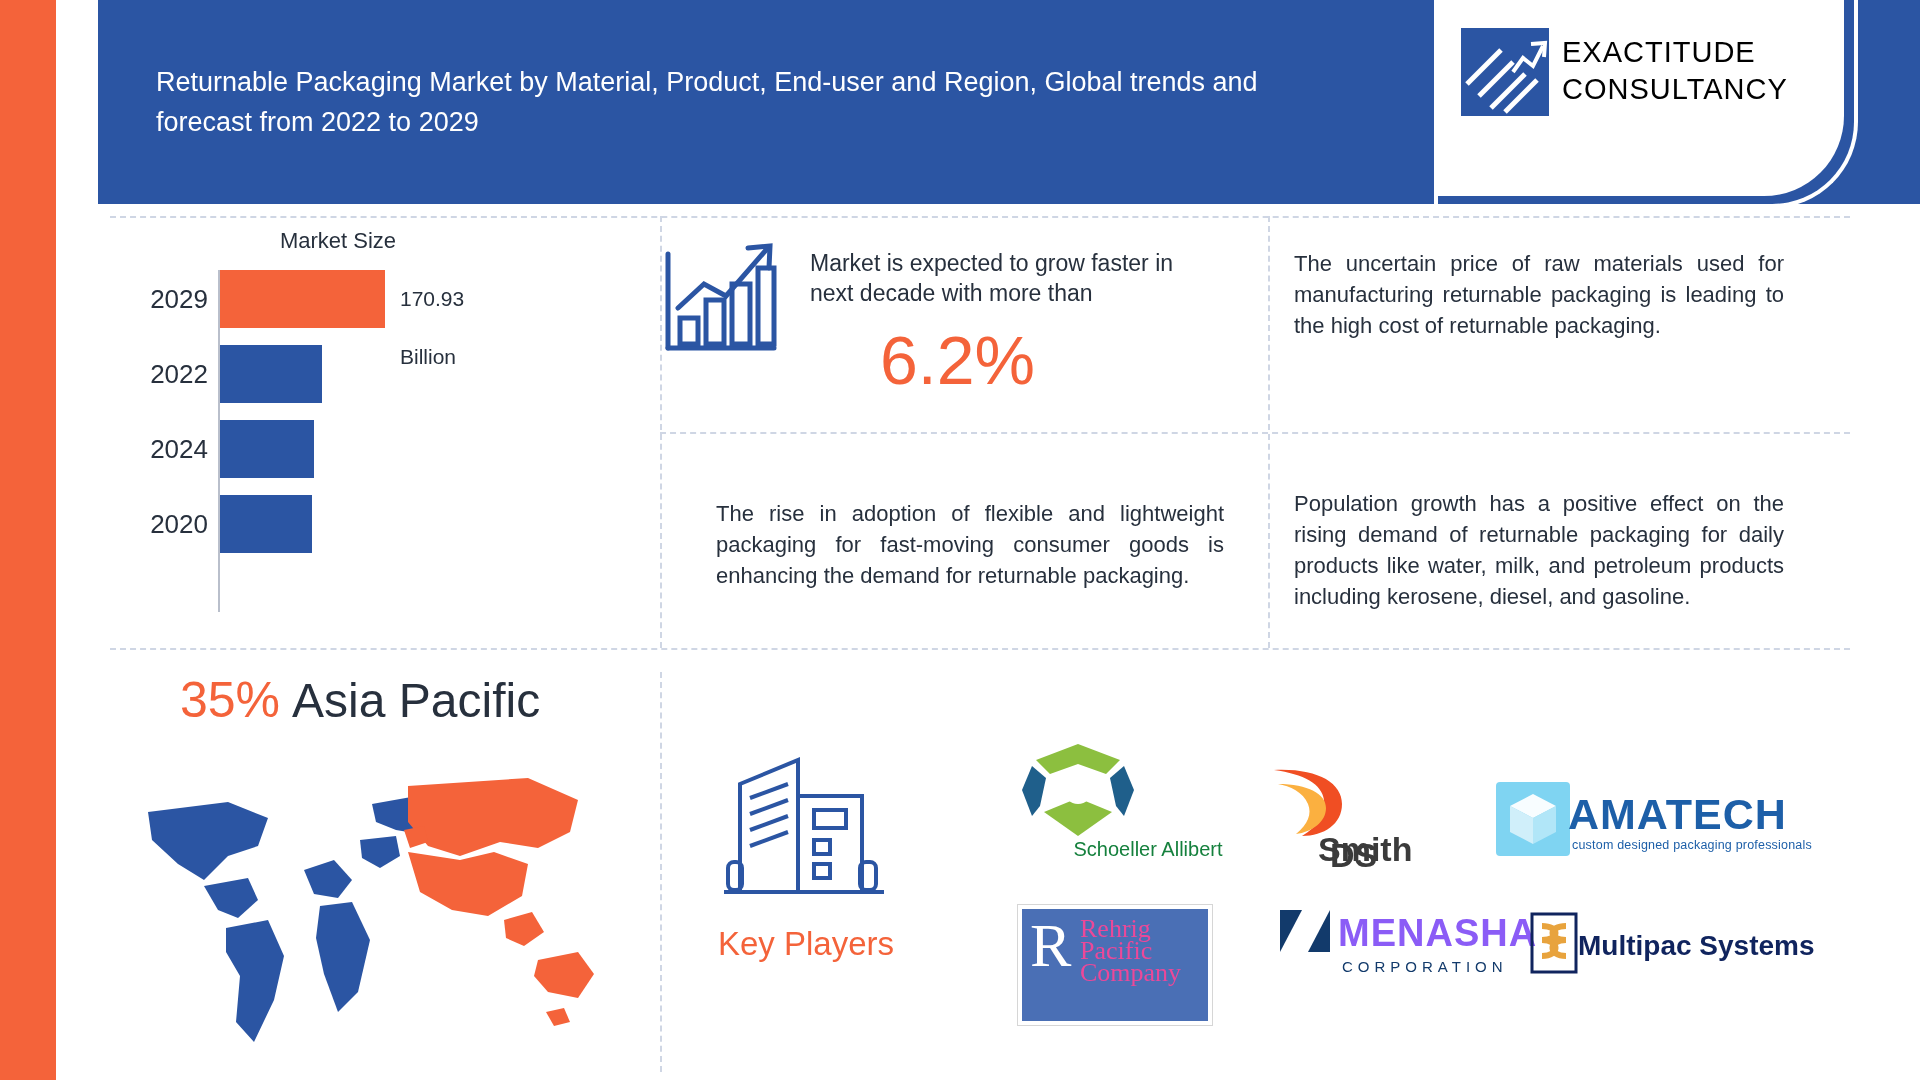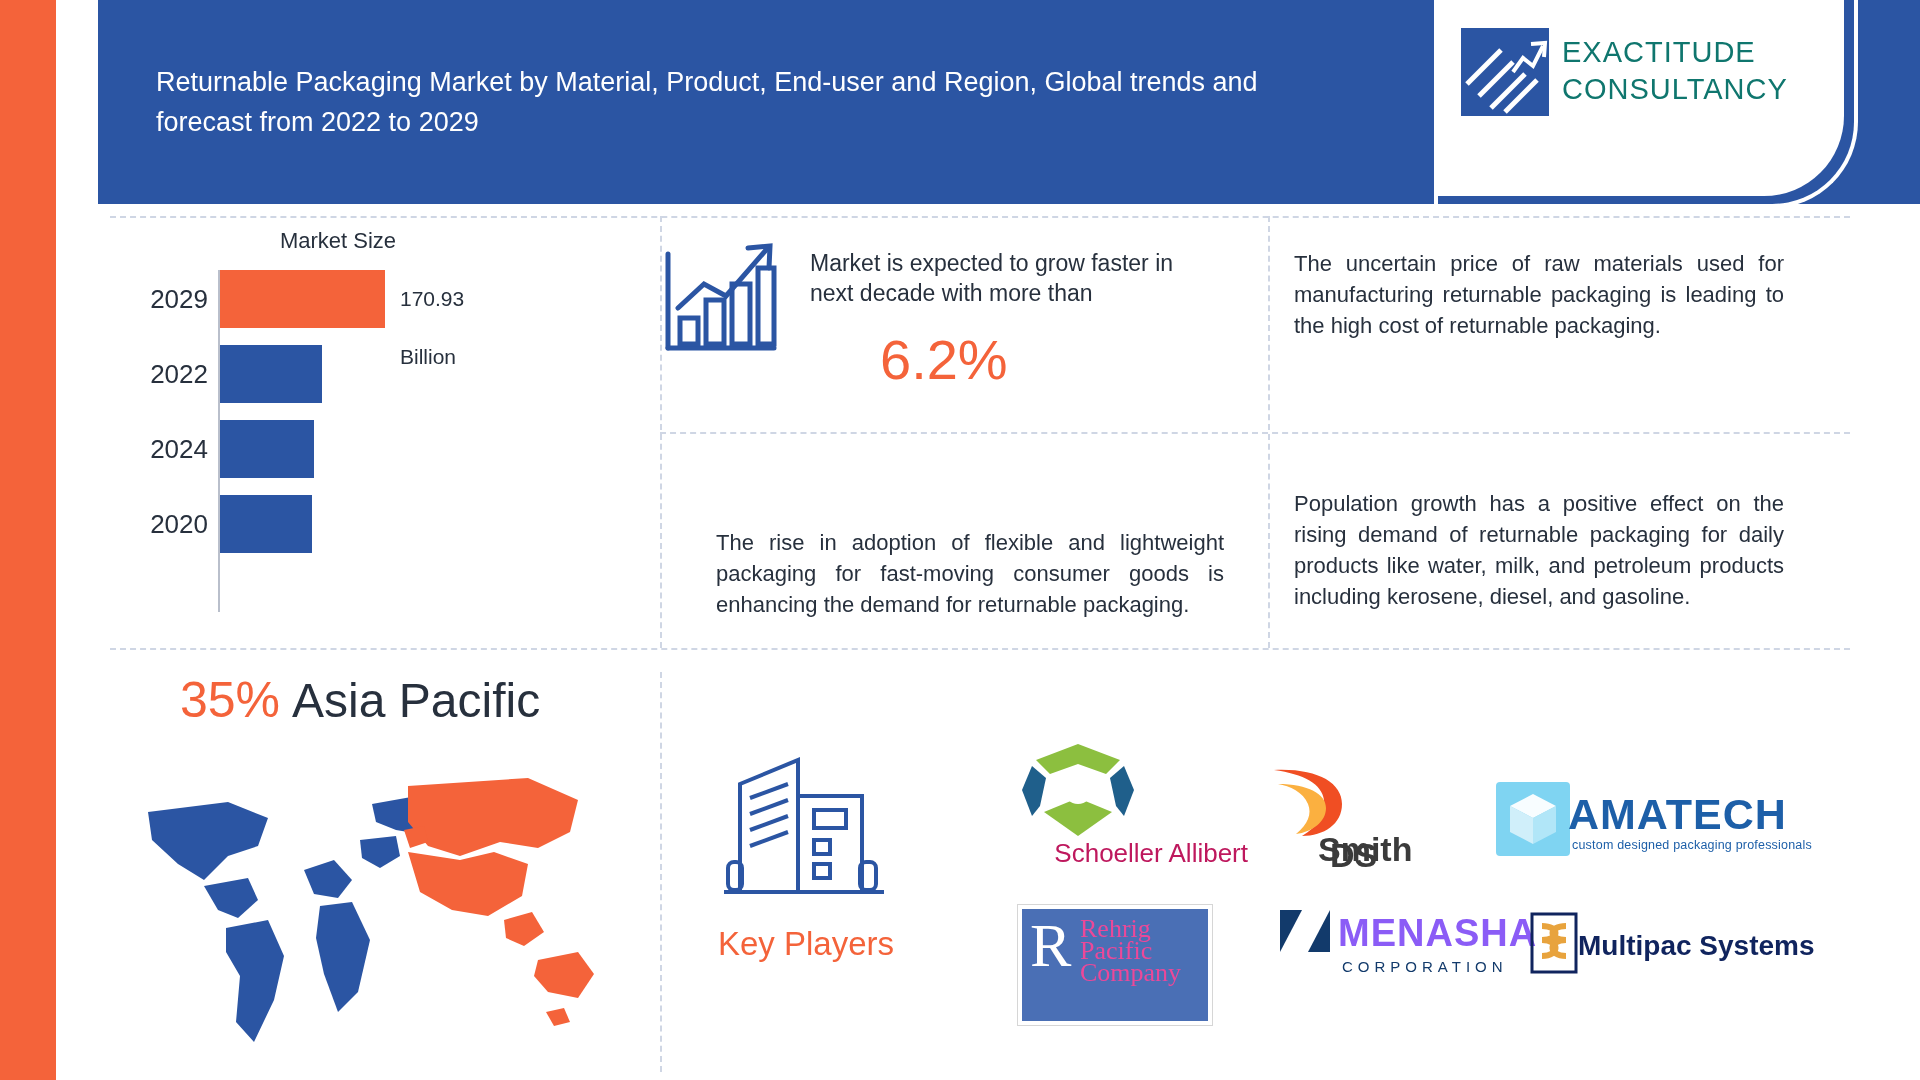--- a/index.html
+++ b/index.html
@@ -39,21 +39,21 @@
     border-bottom-right-radius:86px;
     box-sizing:border-box;
   }
   .logo-mark{
     position:absolute;left:1461px;top:28px;width:88px;height:88px;
     background:#2b55a3;overflow:hidden;
   }
   .logo-mark svg{display:block;}
   .logo-text{
     position:absolute;left:1562px;top:34px;
-    font-size:29px;line-height:37px;letter-spacing:1px;color:#0f766e;font-weight:400;
+    font-size:29px;line-height:37px;letter-spacing:1px;color:#000000;font-weight:400;
   }
   
   .v-sep{position:absolute;border-left:2px dashed #cfd6e4;}
   .h-sep{position:absolute;border-top:2px dashed #cfd6e4;}
 
   
   .ms-title{
     position:absolute;left:238px;top:228px;width:200px;text-align:center;
     font-size:22px;color:#27303d;
   }
@@ -80,39 +80,39 @@
   .map{position:absolute;left:108px;top:760px;width:500px;height:290px;}
 
   
   .growth-icon{position:absolute;left:660px;top:240px;width:120px;height:120px;}
   .growth-text{
     position:absolute;left:810px;top:248px;width:400px;
     font-size:23px;line-height:30px;color:#27303d;
   }
   .growth-pct{
     position:absolute;left:880px;top:325px;
-    font-size:56px;color:#f4633a;line-height:70px;
+    font-size:68px;color:#f4633a;line-height:70px;
   }
 
   
   .cell-text{
     position:absolute;font-size:22px;line-height:31px;color:#27303d;
     text-align:justify;
   }
 
   
   .kp-icon{position:absolute;left:720px;top:740px;width:170px;height:160px;}
   .kp-label{
     position:absolute;left:718px;top:925px;width:230px;text-align:left;
     font-size:33px;color:#f4633a;
   }
   .logo-box{position:absolute;}
   .sa-name{
-    position:absolute;left:1048px;top:838px;width:200px;text-align:right;
-    font-size:26px;color:#be185d;
+    position:absolute;left:1048px;top:838px;width:200px;text-align:center;
+    font-size:20px;color:#15803d;
   }
   .dss-text{position:absolute;left:1330px;top:800px;font-size:34px;color:#3b3b3b;line-height:34px;font-weight:700;margin-top:38px;}
   .dss-text2{position:absolute;left:1318px;top:832px;font-size:34px;color:#3b3b3b;line-height:34px;font-weight:700;}
   .amatech{
     position:absolute;left:1568px;top:790px;font-size:43px;font-weight:700;color:#1d5fa8;letter-spacing:1px;
   }
   .amatech-sub{
     position:absolute;left:1572px;top:838px;font-size:12.5px;color:#1d5fa8;letter-spacing:0.2px;
   }
   .menasha{
@@ -238,21 +238,21 @@
       <rect x="98" y="28" width="16" height="76"></rect>
       <polyline points="18,68 44,44 66,56 106,10"></polyline>
       <polyline points="88,8 110,6 109,28"></polyline>
     </g>
   </svg>
 </div>
 <div class="growth-text">Market is expected to grow faster in next decade with more than</div>
 <div class="growth-pct">6.2%</div>
 
 <div class="cell-text" style="left:1294px;top:248px;width:490px;">The uncertain price of raw materials used for manufacturing returnable packaging is leading to the high cost of returnable packaging.</div>
-<div class="cell-text" style="left:716px;top:527px;width:508px;">The rise in adoption of flexible and lightweight packaging for fast-moving consumer goods is enhancing the demand for returnable packaging.</div>
+<div class="cell-text" style="left:716px;top:498px;width:508px;">The rise in adoption of flexible and lightweight packaging for fast-moving consumer goods is enhancing the demand for returnable packaging.</div>
 <div class="cell-text" style="left:1294px;top:488px;width:490px;">Population growth has a positive effect on the rising demand of returnable packaging for daily products like water, milk, and petroleum products including kerosene, diesel, and gasoline.</div>
 
 <div class="kp-icon">
   <svg width="170" height="160" viewBox="0 0 170 160">
     <g stroke="#2b55a3" stroke-width="4" fill="none">
       <path d="M20 150 L20 44 L78 20 L78 150"></path>
       <path d="M78 56 L142 56 L142 150"></path>
       <rect x="8" y="122" width="14" height="28" rx="6"></rect>
       <rect x="140" y="122" width="16" height="28" rx="6"></rect>
       <line x1="4" y1="152" x2="164" y2="152"></line>

